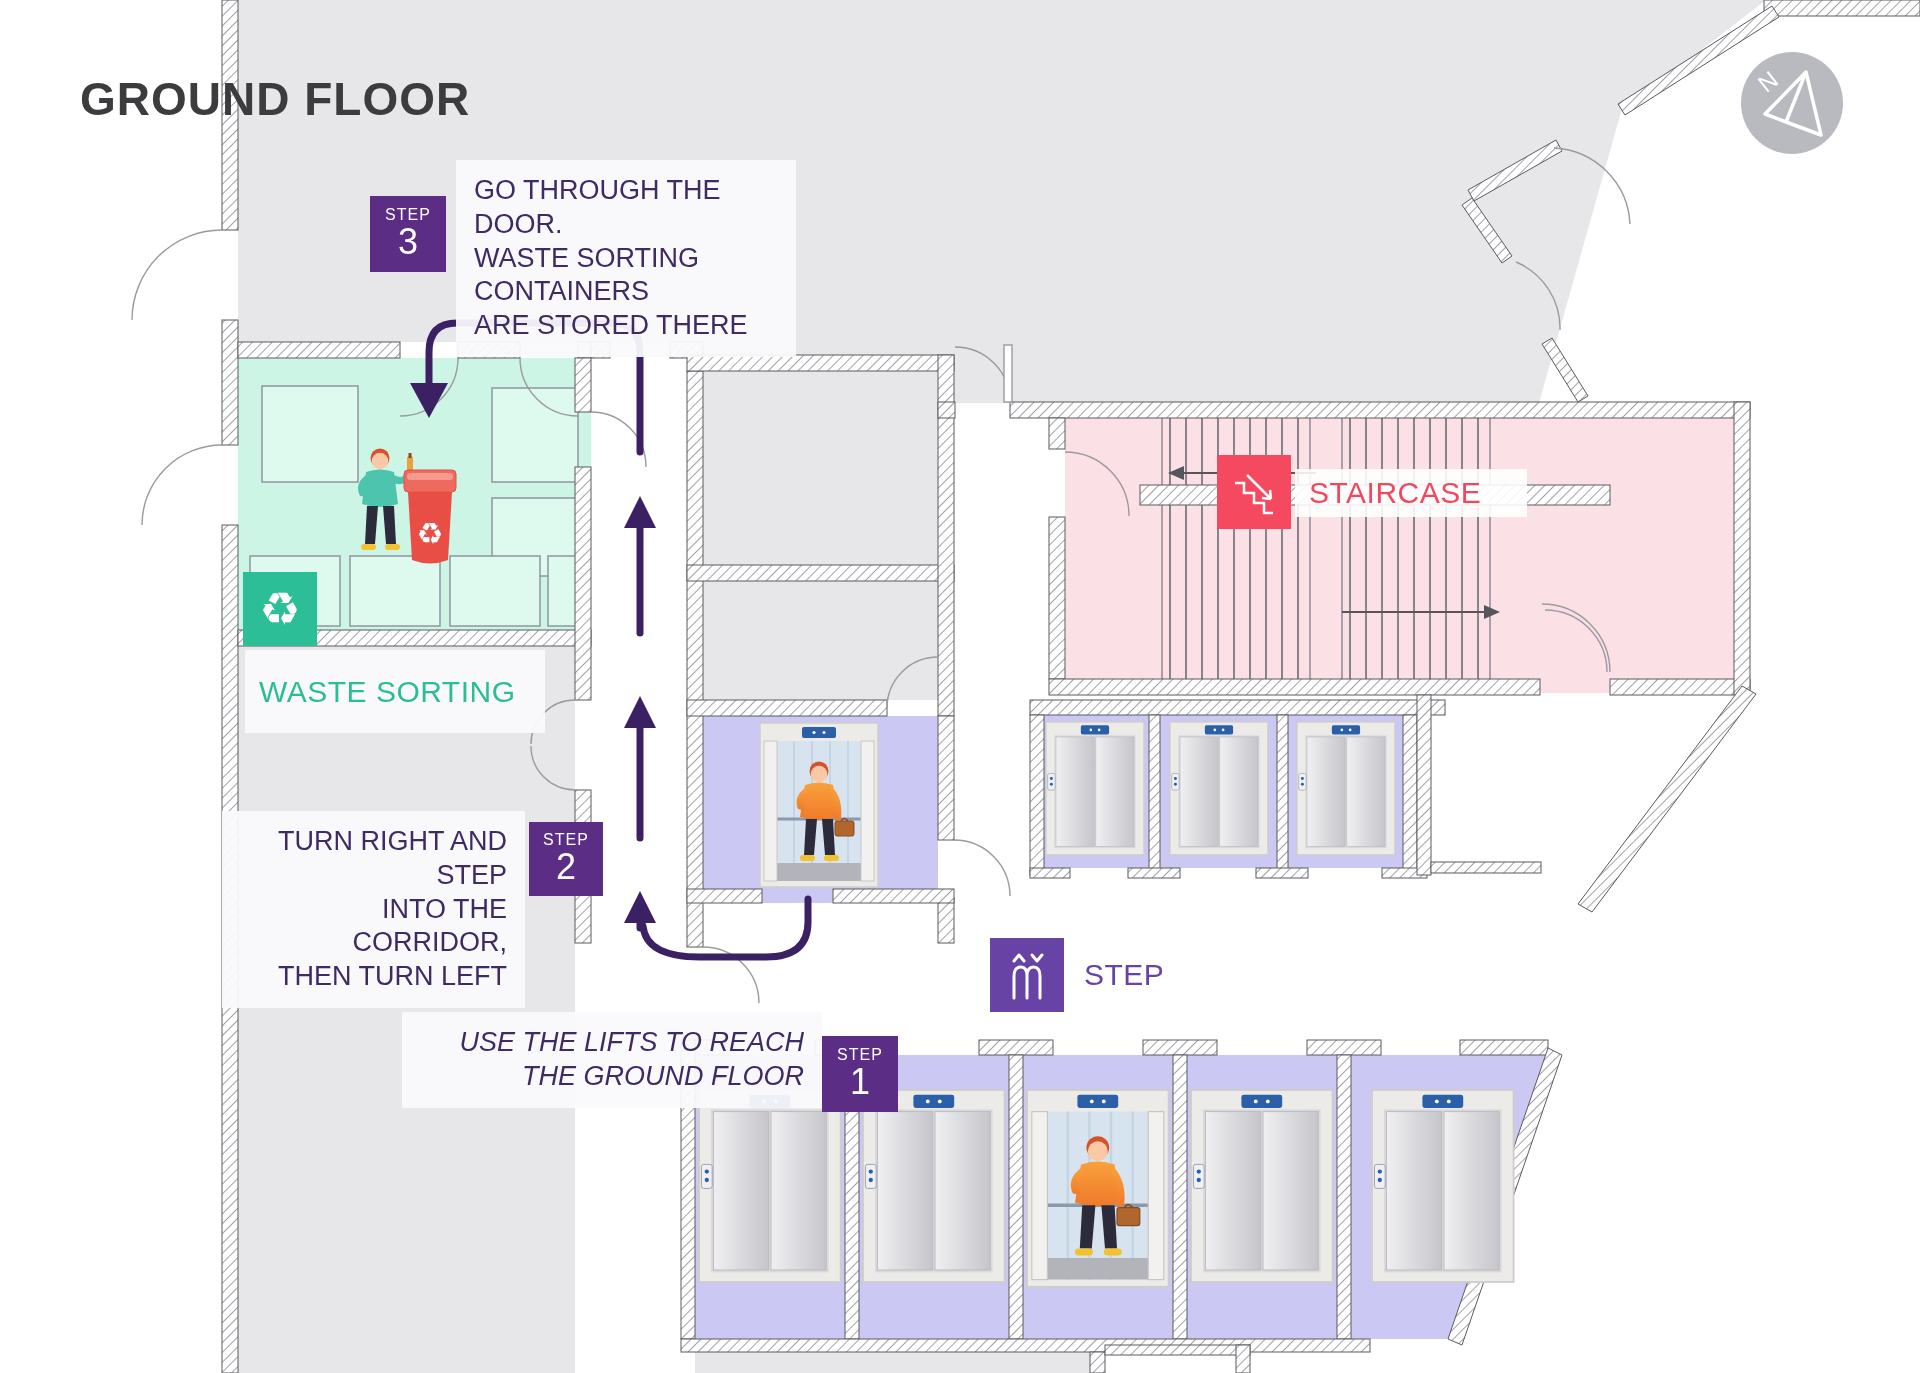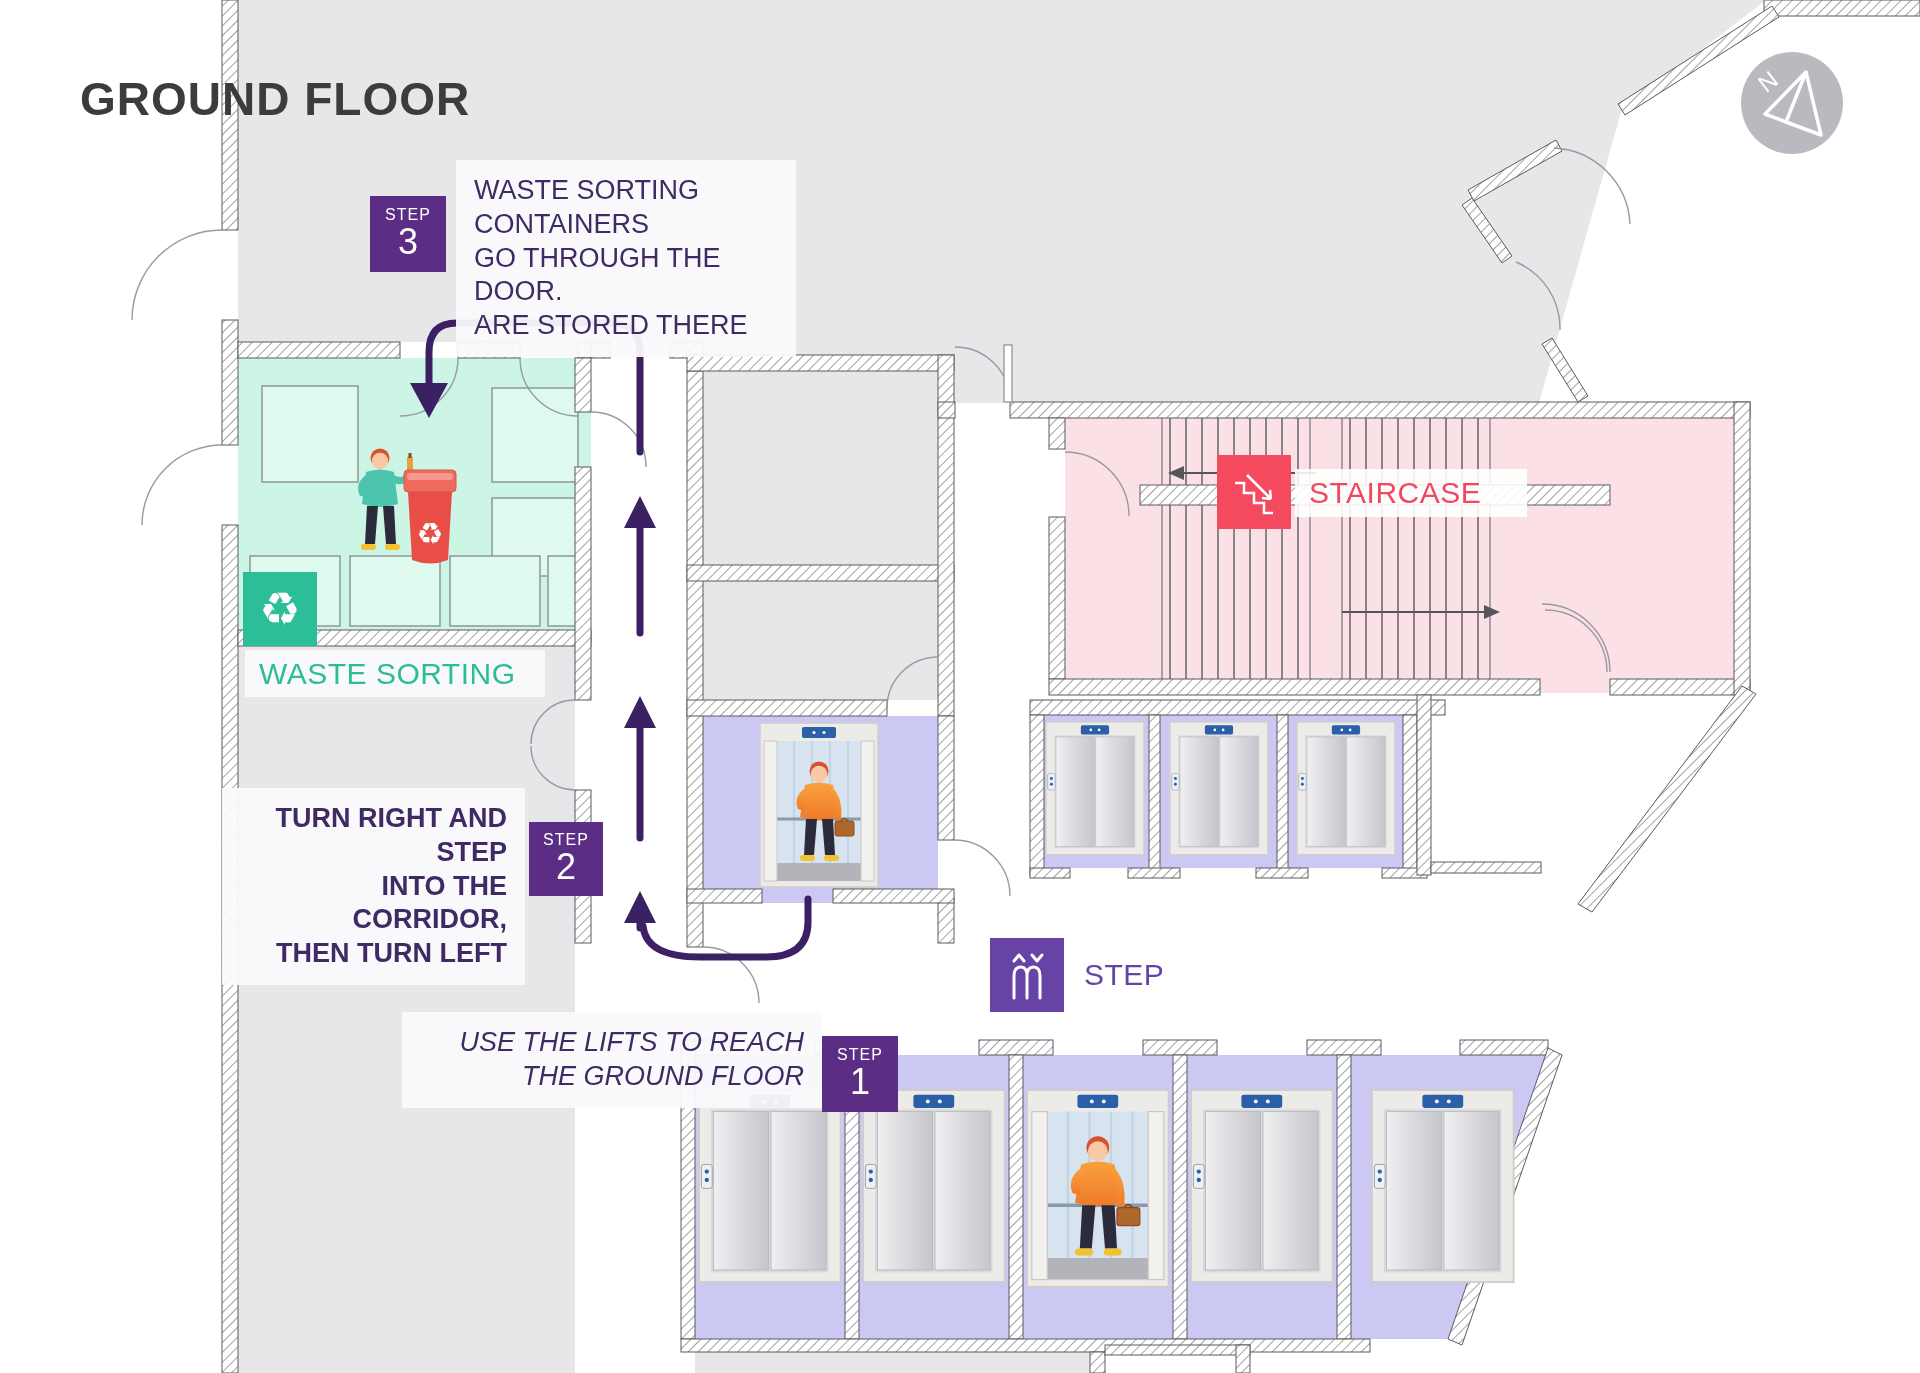--- a/index.html
+++ b/index.html
@@ -7,21 +7,21 @@
   #stage{position:relative;width:1920px;height:1373px;overflow:hidden;background:#ffffff;}
   #plan{position:absolute;left:0;top:0;z-index:1;}
   .ov{position:absolute;z-index:2;}
   .title{font-size:46px;color:#3c3c3e;letter-spacing:1px;font-weight:700;}
   .instr{background:rgba(250,250,252,0.94);color:#3f2a63;font-size:27px;line-height:1.25;padding:14px 18px;box-sizing:border-box;}
   .instr.right{text-align:right;}
   .badge{background:#5b2d84;color:#ffffff;display:flex;flex-direction:column;align-items:center;justify-content:center;box-sizing:border-box;}
   .badge .bw{font-size:16px;letter-spacing:1px;line-height:1;}
   .badge .bn{font-size:36px;line-height:1.05;}
   .zonelabel{font-size:30px;letter-spacing:0.5px;}
-  .waste-label{background:rgba(250,250,252,0.95);color:#2bbd96;padding:4px 14px;line-height:1.3;}
+  .waste-label{background:rgba(250,250,252,0.95);color:#2bbd96;padding:22px 14px;line-height:1.3;}
   .stair-label{background:rgba(255,255,255,0.88);color:#f2485e;display:flex;align-items:center;padding-left:14px;box-sizing:border-box;}
   .lifts-label{color:#6743a6;}
   .iconbox{display:flex;align-items:center;justify-content:center;}
 </style>
 </head>
 <body>
 
 <div id="stage">
 
 <svg id="plan" width="1920" height="1373" viewBox="0 0 1920 1373">
@@ -282,26 +282,26 @@
   </g>
 </svg>
 
 <div class="ov title" style="left:80px;top:72px;">GROUND FLOOR</div>
 
 <div class="ov badge" style="left:370px;top:196px;width:76px;height:76px;">
   <div class="bw">STEP</div>
   <div class="bn">3</div>
 </div>
 <div class="ov instr" style="left:456px;top:160px;width:340px;">
+  <div>GO THROUGH THE DOOR.</div>
   <div>WASTE SORTING CONTAINERS</div>
-  <div>GO THROUGH THE DOOR.</div>
   <div>ARE STORED THERE</div>
 </div>
 
-<div class="ov instr right" style="left:222px;top:788px;width:303px;font-weight:bold;">
+<div class="ov instr right" style="left:222px;top:811px;width:303px;">
   <div>TURN RIGHT AND STEP</div>
   <div>INTO THE CORRIDOR,</div>
   <div>THEN TURN LEFT</div>
 </div>
 <div class="ov badge" style="left:529px;top:822px;width:74px;height:74px;">
   <div class="bw">STEP</div>
   <div class="bn">2</div>
 </div>
 
 <div class="ov instr right" style="left:402px;top:1012px;width:420px;font-style:italic;">

